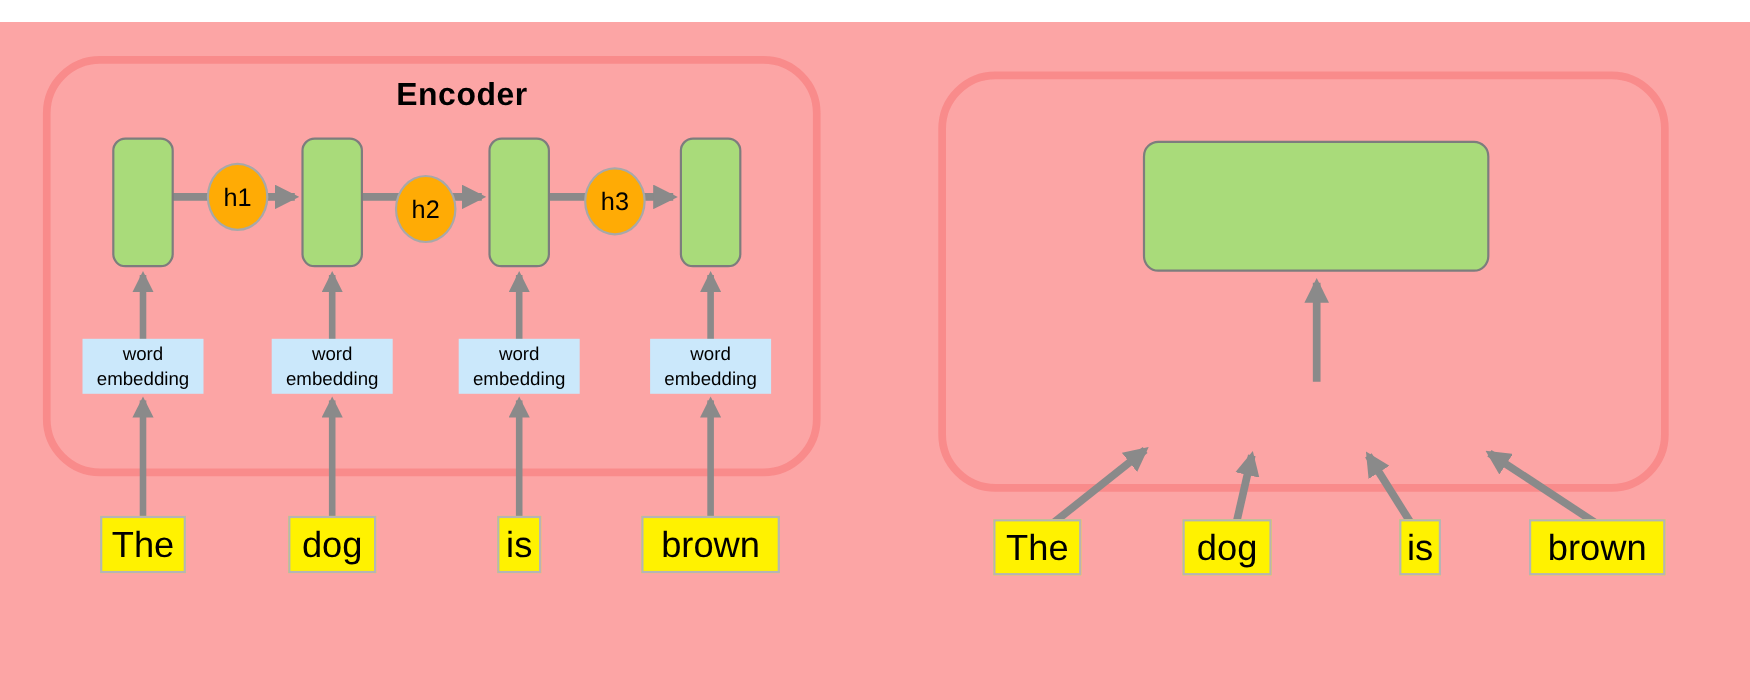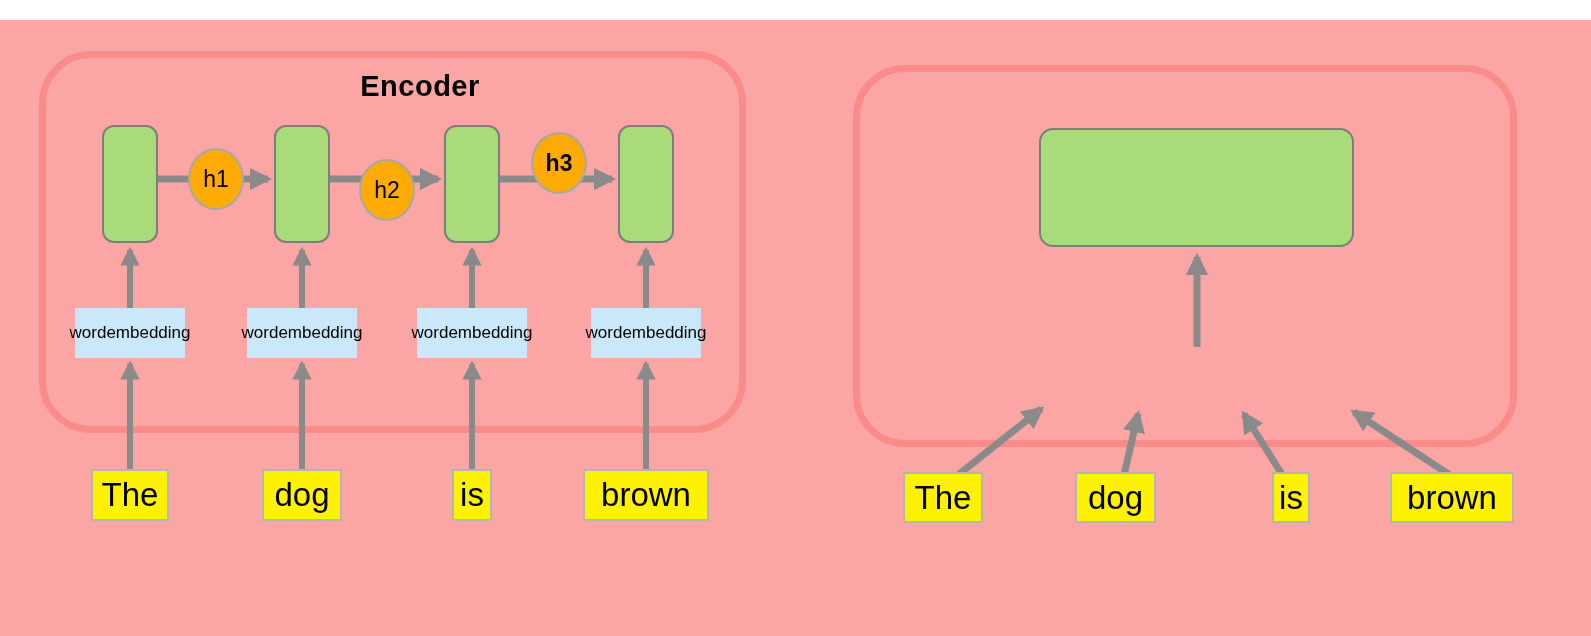--- a/index.html
+++ b/index.html
@@ -19,21 +19,21 @@
   }
   .big-green{border-radius:14px;}
   .h-cell{
     background:var(--state_orange,#FFAB05);
     border:2.5px solid #a8a8a8;border-radius:50%;
     display:flex;align-items:center;justify-content:center;
     font-size:23px;color:#000;
   }
   .blue-box{
     background:var(--embedding_blue,#CBE8FB);
-    display:flex;flex-direction:row;align-items:center;justify-content:center;
+    display:flex;flex-direction:column;align-items:center;justify-content:center;
     font-size:17px;line-height:1.38;text-align:center;
   }
   .embeddings-box{
     background:var(--embedding_blue,#CBE8FB);
     display:flex;align-items:center;justify-content:center;
     font-size:36px;
   }
   .yellow-box{
     background:var(--word_yellow,#FFF200);
     border:2.5px solid #b5b5b5;
@@ -95,21 +95,21 @@
   <div class="node green-rect" style="left:274px;top:105px;width:56px;height:118px;"></div>
   <div class="node green-rect" style="left:444px;top:105px;width:56px;height:118px;"></div>
   <div class="node green-rect" style="left:618px;top:105px;width:56px;height:118px;"></div>
 
   <div class="node h-cell" style="left:188px;top:128px;width:56px;height:62px;">
     <span>h1</span>
   </div>
   <div class="node h-cell" style="left:359px;top:139px;width:56px;height:62px;">
     <span>h2</span>
   </div>
-  <div class="node h-cell" style="left:531px;top:112px;width:56px;height:62px;font-weight:bold;">
+  <div class="node h-cell" style="left:531px;top:132px;width:56px;height:62px;">
     <span>h3</span>
   </div>
 
   <div class="node blue-box" style="left:75px;top:288px;width:110px;height:50px;">
     <span>word</span>
     <span>embedding</span>
   </div>
   <div class="node blue-box" style="left:247px;top:288px;width:110px;height:50px;">
     <span>word</span>
     <span>embedding</span>

